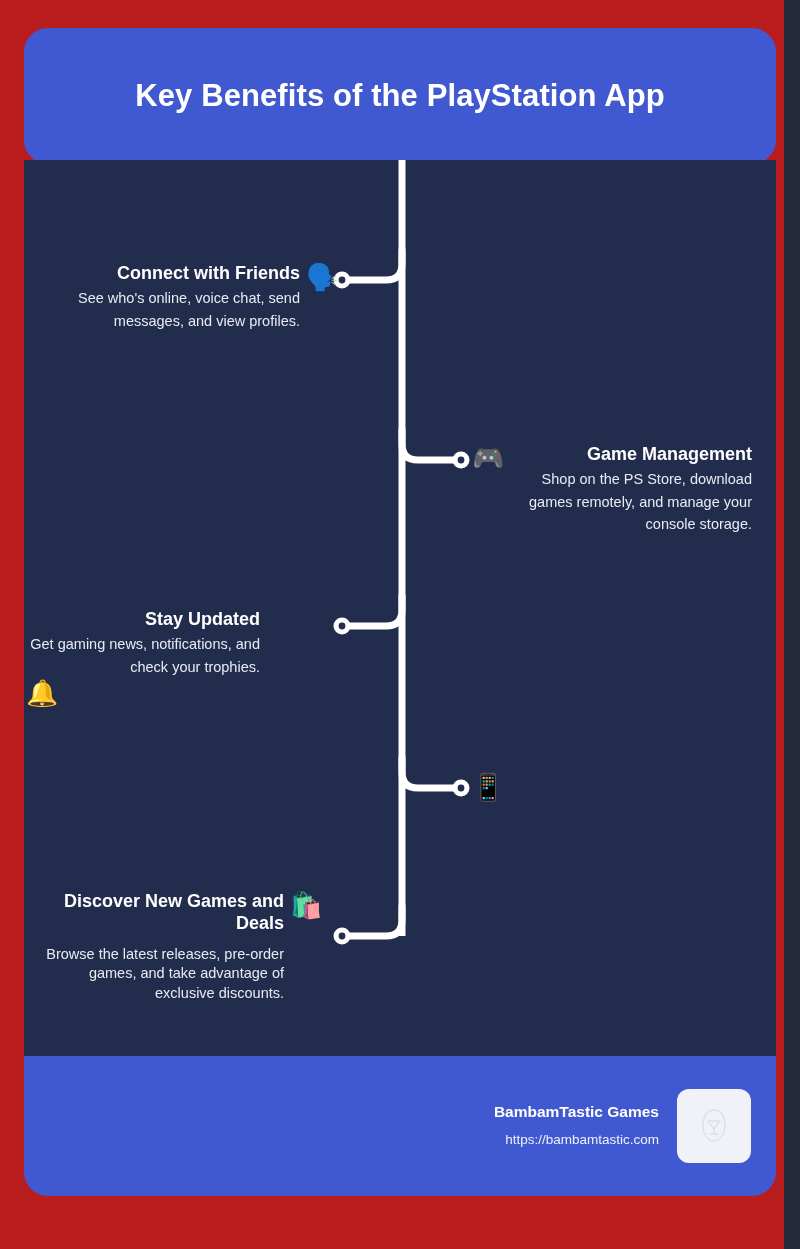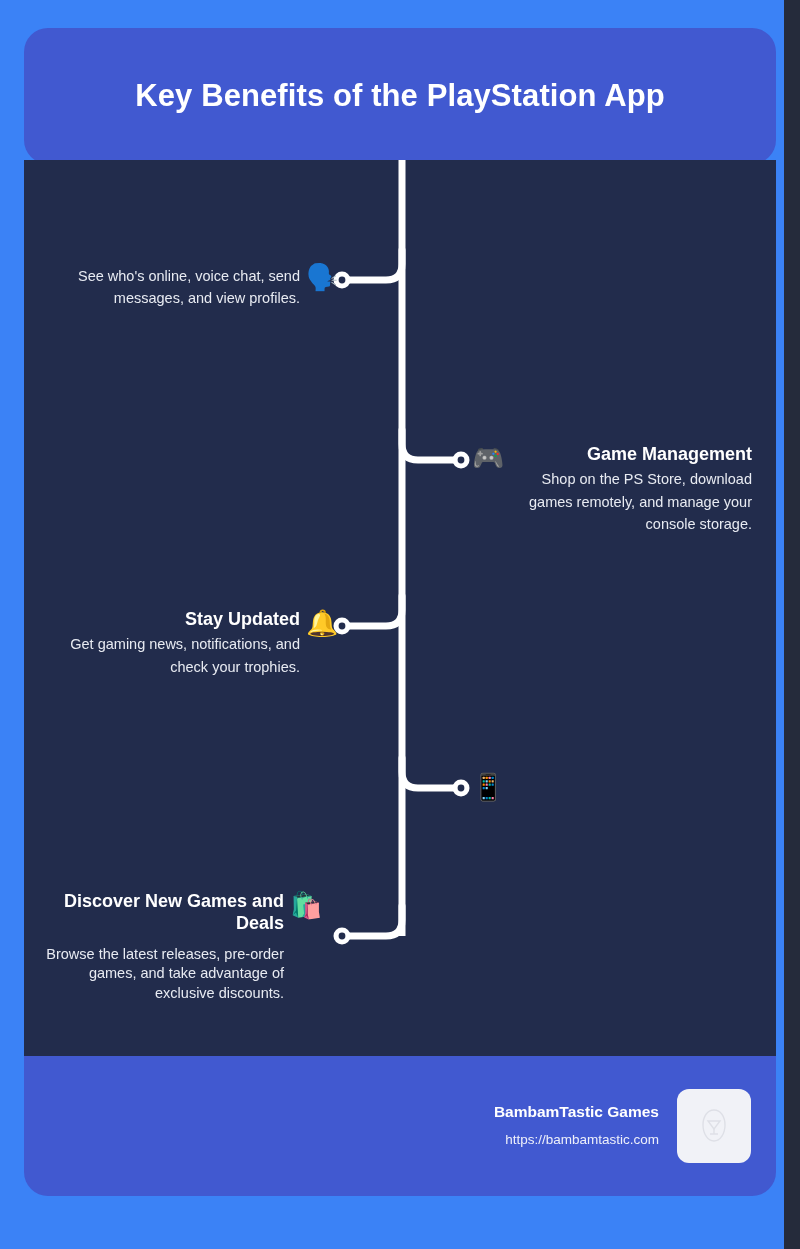--- a/index.html
+++ b/index.html
@@ -5,21 +5,21 @@
   * { margin:0; padding:0; box-sizing:border-box; }
   html,body{
     width:800px; height:1249px;
     background:#252b3b;
     font-family:"Liberation Sans", sans-serif;
     overflow:hidden;
   }
   #infographic{
     position:relative;
     width:784px; height:1249px;
-    background:#3b82f6;
+    background:#b91c1c;
   }
 
   
   .header{
     position:absolute;
     left:24px; top:28px;
     width:752px; height:136px;
     background:#4159d0;
     border-radius:24px;
     display:flex; align-items:center; justify-content:center;
@@ -79,21 +79,21 @@
     width:34px;
     text-align:center;
     flex:0 0 34px;
   }
   .item.left .item-icon{ margin-left:6px; margin-top:2px; }
   .item.right .item-icon{ margin-right:6px; margin-top:2px; }
 
   
   #item-0{ left:30px;  top:262px; width:310px; }
   #item-1{ left:472px; top:443px; width:300px; }
-  #item-2{ left:20px;  top:608px; width:320px; }
+  #item-2{ left:20px;  top:608px; width:320px;flex-direction:column; }
   #item-3{ left:472px; top:772px; width:300px; }
   #item-4{ left:4px;  top:890px; width:320px; }
 
   #item-4 .item-desc{ line-height:1.35; margin-top:10px; }
 
   
   .footer{
     position:absolute;
     left:24px; top:1056px;
     width:752px; height:140px;
@@ -157,20 +157,21 @@
     <circle cx="342" cy="466" r="8.5" fill="#ffffff"></circle>
     <circle cx="342" cy="466" r="3.4" fill="#222c4c"></circle>
     <circle cx="461" cy="628" r="8.5" fill="#ffffff"></circle>
     <circle cx="461" cy="628" r="3.4" fill="#222c4c"></circle>
     <circle cx="342" cy="776" r="8.5" fill="#ffffff"></circle>
     <circle cx="342" cy="776" r="3.4" fill="#222c4c"></circle>
   </svg>
 
   <div class="item left" id="item-0">
     <div class="item-text">
+      <div class="item-title">Connect with Friends</div>
       <div class="item-desc">See who's online, voice chat, send messages, and view profiles.</div>
     </div>
     <div class="item-icon">🗣️</div>
   </div>
 
   <div class="item right" id="item-1">
     <div class="item-icon">🎮</div>
     <div class="item-text">
       <div class="item-title">Game Management</div>
       <div class="item-desc">Shop on the PS Store, download games remotely, and manage your console storage.</div>

